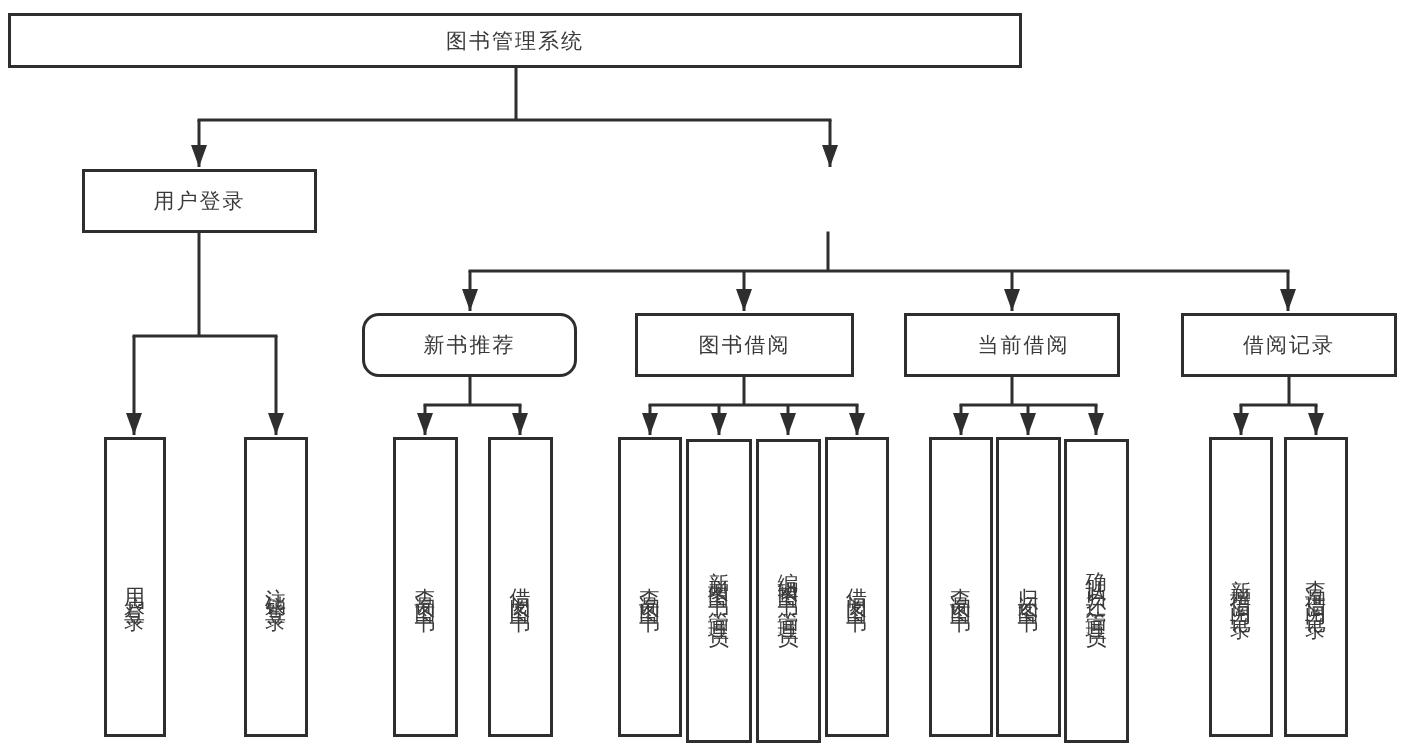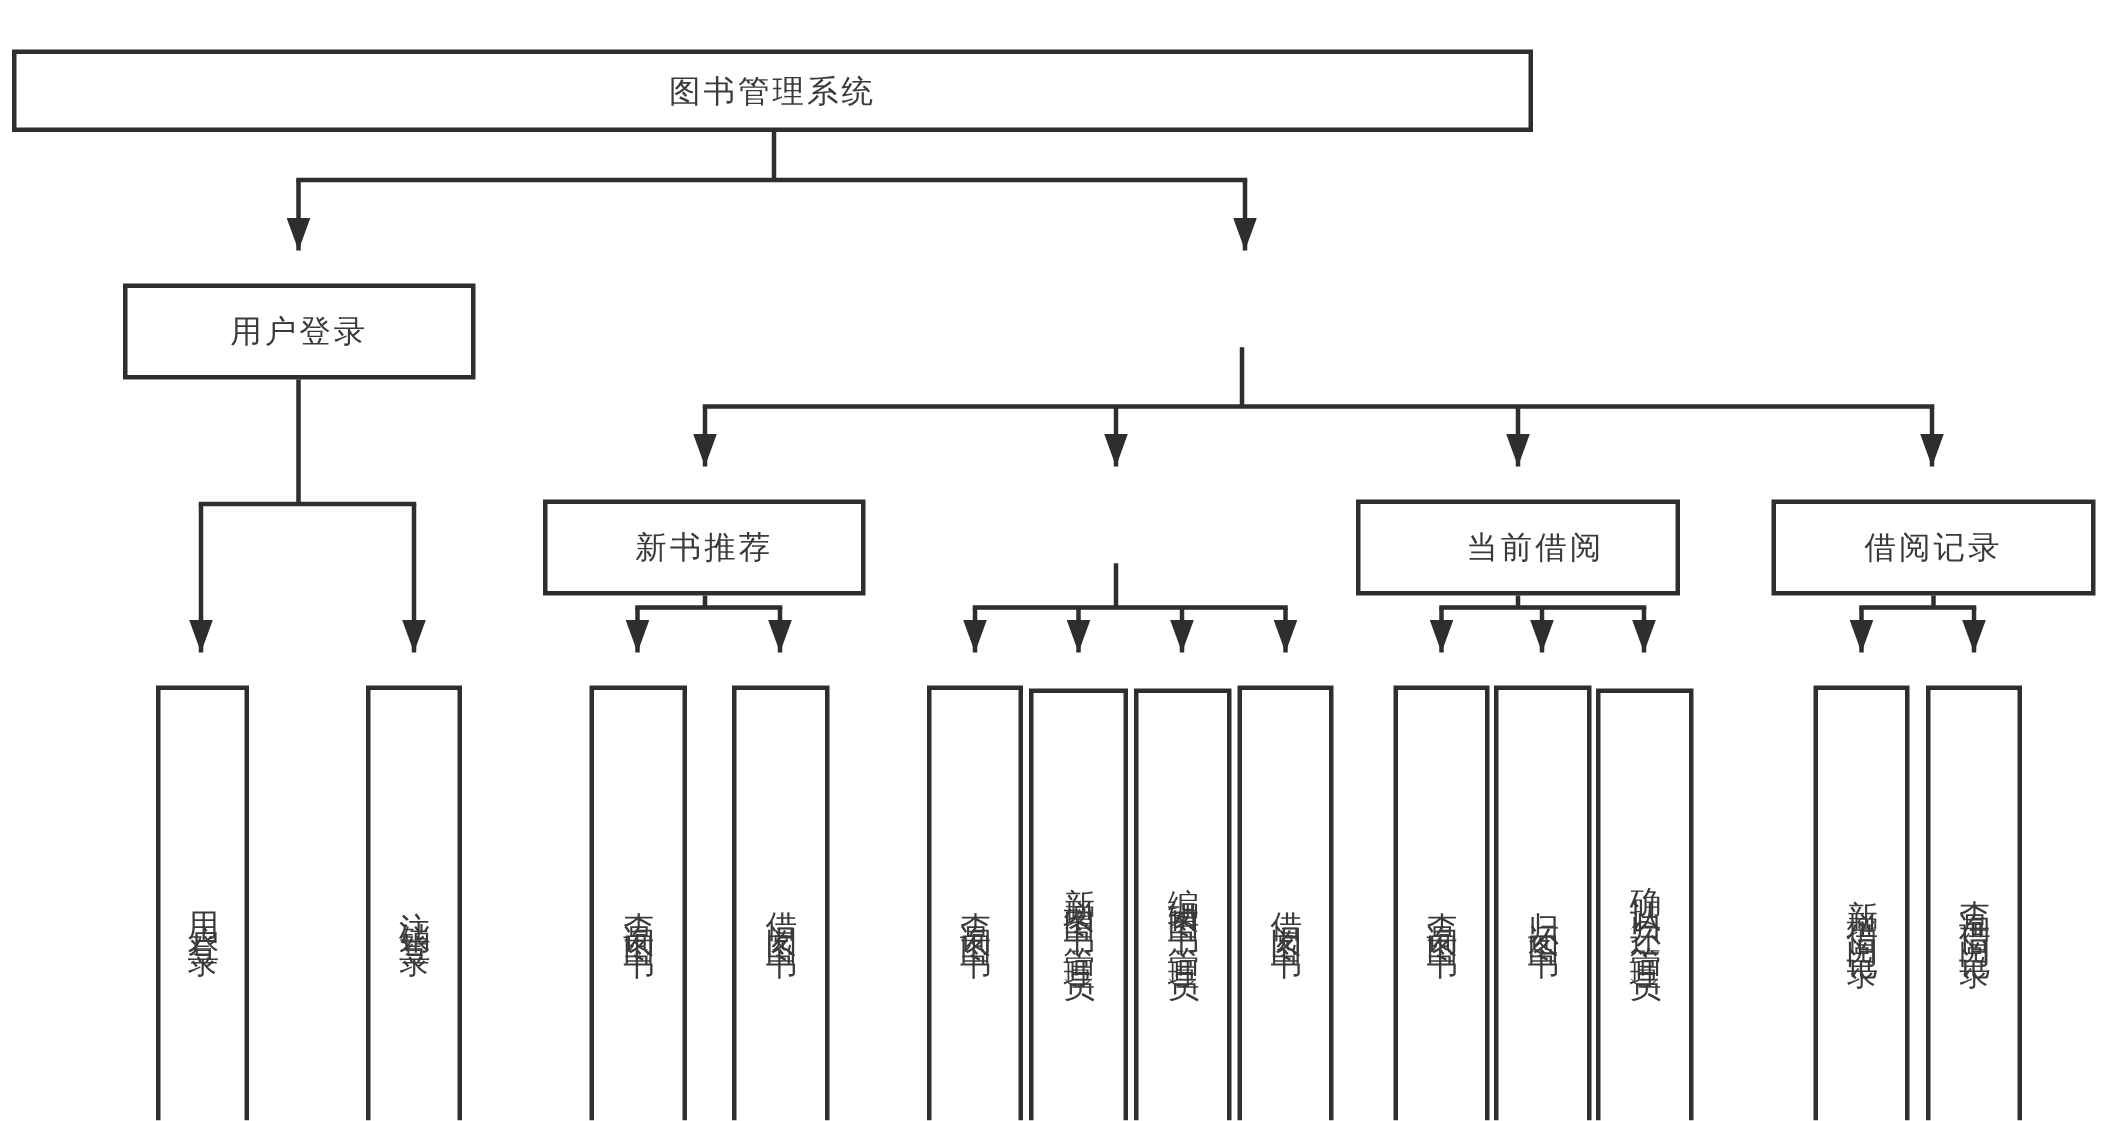--- a/index.html
+++ b/index.html
@@ -31,21 +31,20 @@
     position: absolute;
     box-sizing: border-box;
     border: 3px solid #2e2e2e;
     background: #ffffff;
     display: flex;
     align-items: center;
     justify-content: center;
     color: #3a3a3a;
     font-size: 21px;
     z-index: 2;
-    margin-top: 20px;
   }
   .box.h span {
     letter-spacing: 2px;
     white-space: nowrap;
   }
   .box.v span {
     writing-mode: vertical-rl;
     letter-spacing: 8px;
     line-height: 1;
   }
@@ -109,22 +108,25 @@
   </svg>
 
   <div class="box h" style="left:8px; top:13px; width:1014px; height:55px;">
     <span>图书管理系统</span>
   </div>
 
   <div class="box h" style="left:82px; top:169px; width:235px; height:64px;">
     <span>用户登录</span>
   </div>
 
-  <div class="box h" style="left:362px; top:313px; width:215px; height:64px;">
+  <div class="box h" style="left:362px; top:313px; width:215px; height:64px;border-radius:17px;">
     <span>新书推荐</span>
+  </div>
+  <div class="box h" style="left:635px; top:313px; width:219px; height:64px;">
+    <span>图书借阅</span>
   </div>
   <div class="box h" style="left:904px; top:313px; width:216px; height:64px;padding-left:23px;">
     <span>当前借阅</span>
   </div>
   <div class="box h" style="left:1181px; top:313px; width:216px; height:64px;">
     <span>借阅记录</span>
   </div>
 
   <div class="box v" style="left:104px; top:437px; width:62px; height:300px;">
     <span>用户登录</span>

